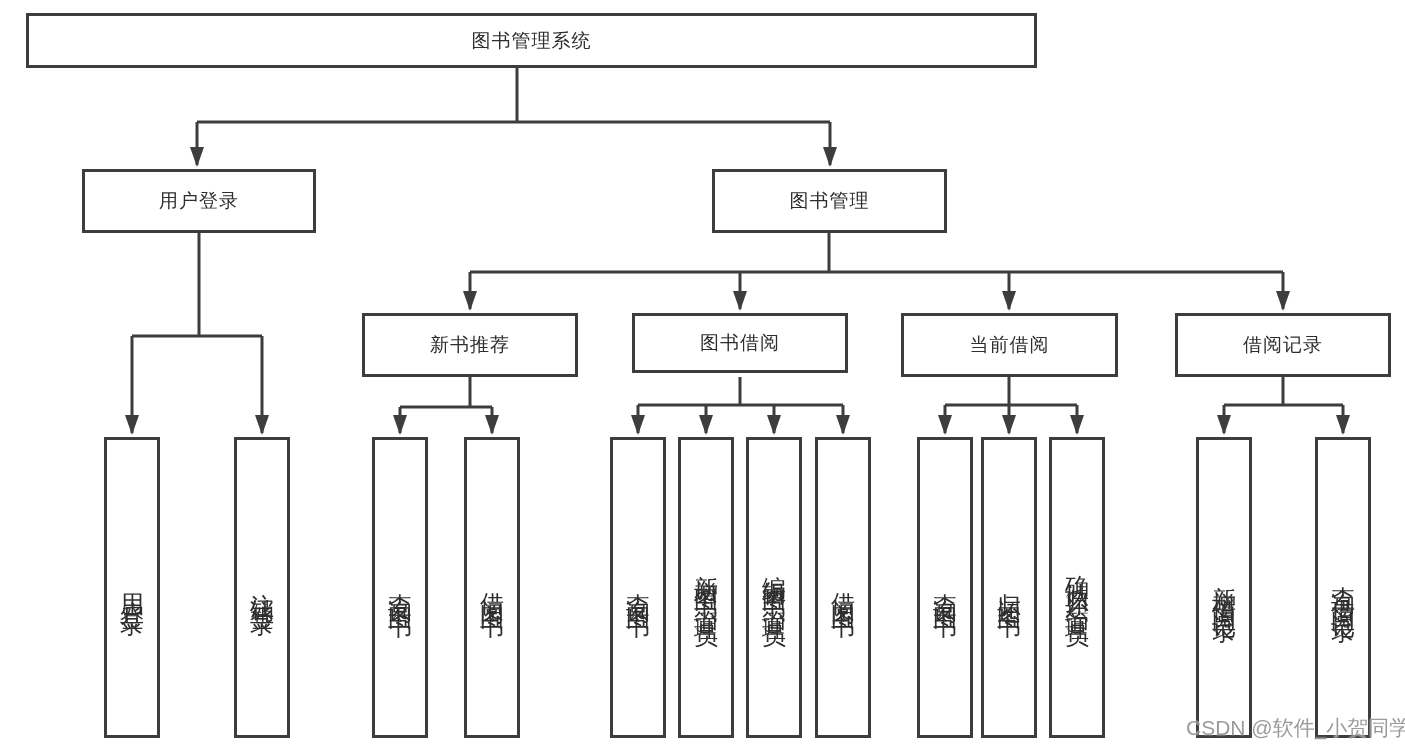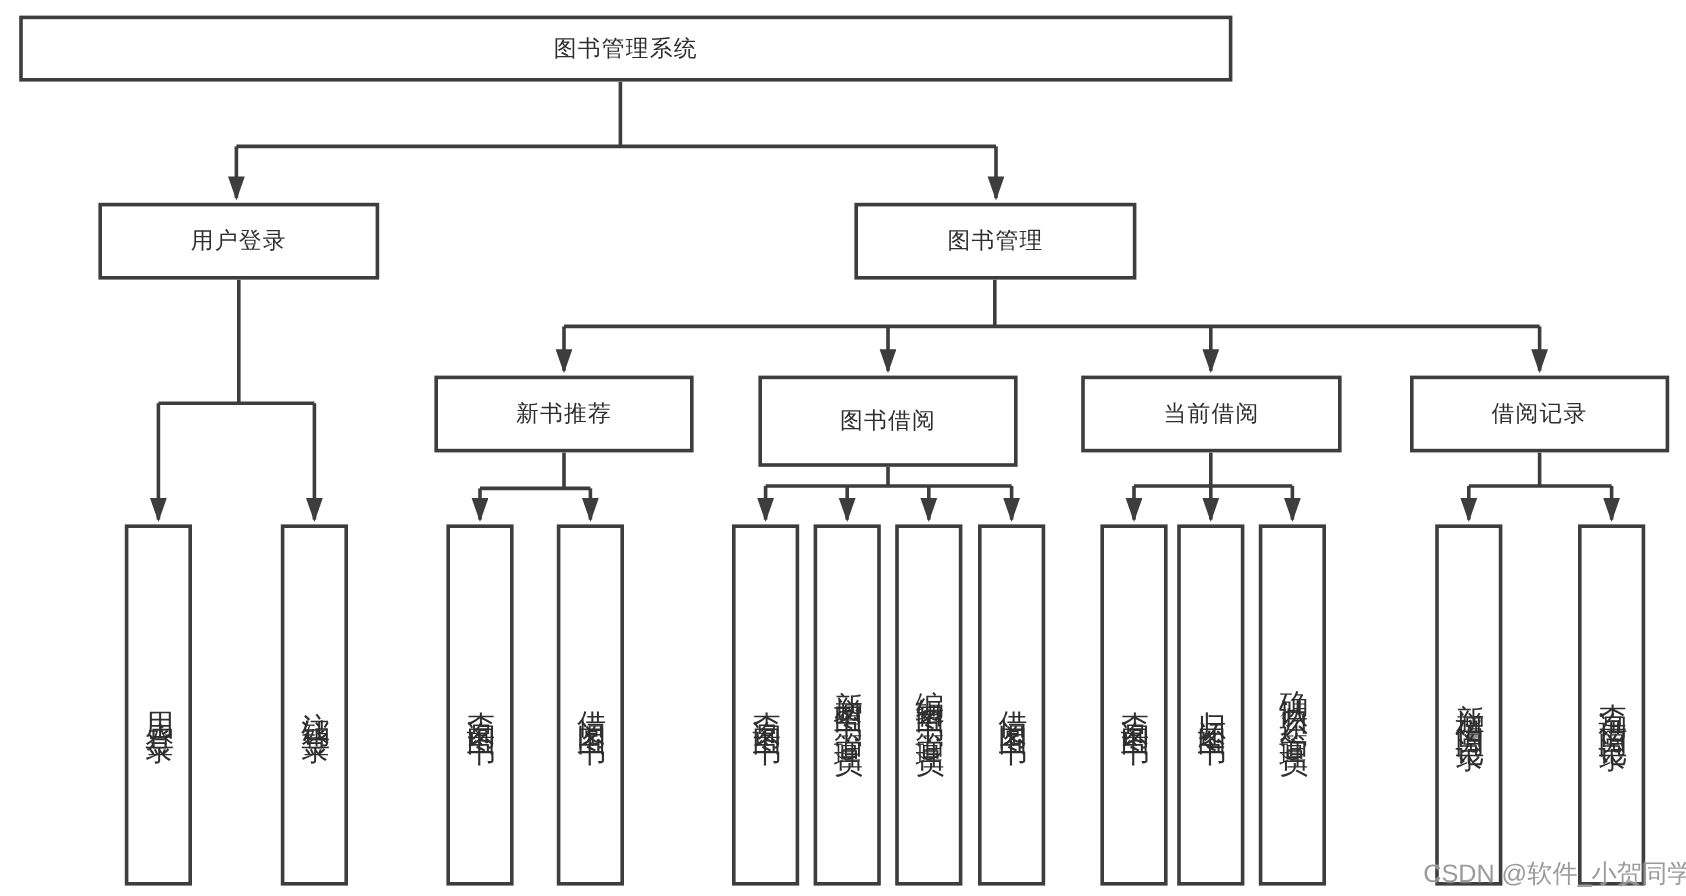--- a/index.html
+++ b/index.html
@@ -36,25 +36,25 @@
   }
   .leaf .vlabel {
     writing-mode: vertical-rl;
     text-orientation: mixed;
     font-size: 24px;
     line-height: 1;
     letter-spacing: 7px;
     color: #2e2e2e;
     white-space: nowrap;
   }
-  .root  { left: 16px;  top: 13px;  width: 1011px; height: 55px; }
+  .root  { left: 26px;  top: 13px;  width: 1011px; height: 55px; }
   .l2a   { left: 82px;  top: 169px; width: 234px;  height: 64px; }
   .l2b   { left: 712px; top: 169px; width: 235px;  height: 64px; }
   .l3a   { left: 362px;  top: 313px; width: 216px; height: 64px; text-align: center; }
-  .l3b   { left: 632px;  top: 313px; width: 216px; height: 76px; }
+  .l3b   { left: 632px;  top: 313px; width: 216px; height: 60px; }
   .l3c   { left: 901px;  top: 313px; width: 217px; height: 64px; }
   .l3d   { left: 1175px; top: 313px; width: 216px; height: 64px; }
   .leaf  { top: 437px; width: 56px; height: 301px; }
   .leafA1 { left: 104px; }  .leafA2 { left: 234px; }
   .leafB1 { left: 372px; }  .leafB2 { left: 464px; }
   .leafC1 { left: 610px; }  .leafC2 { left: 678px; }
   .leafC3 { left: 746px; }  .leafC4 { left: 815px; }
   .leafD1 { left: 917px; }  .leafD2 { left: 981px; }
   .leafD3 { left: 1049px; }
   .leafE1 { left: 1196px; } .leafE2 { left: 1315px; }

